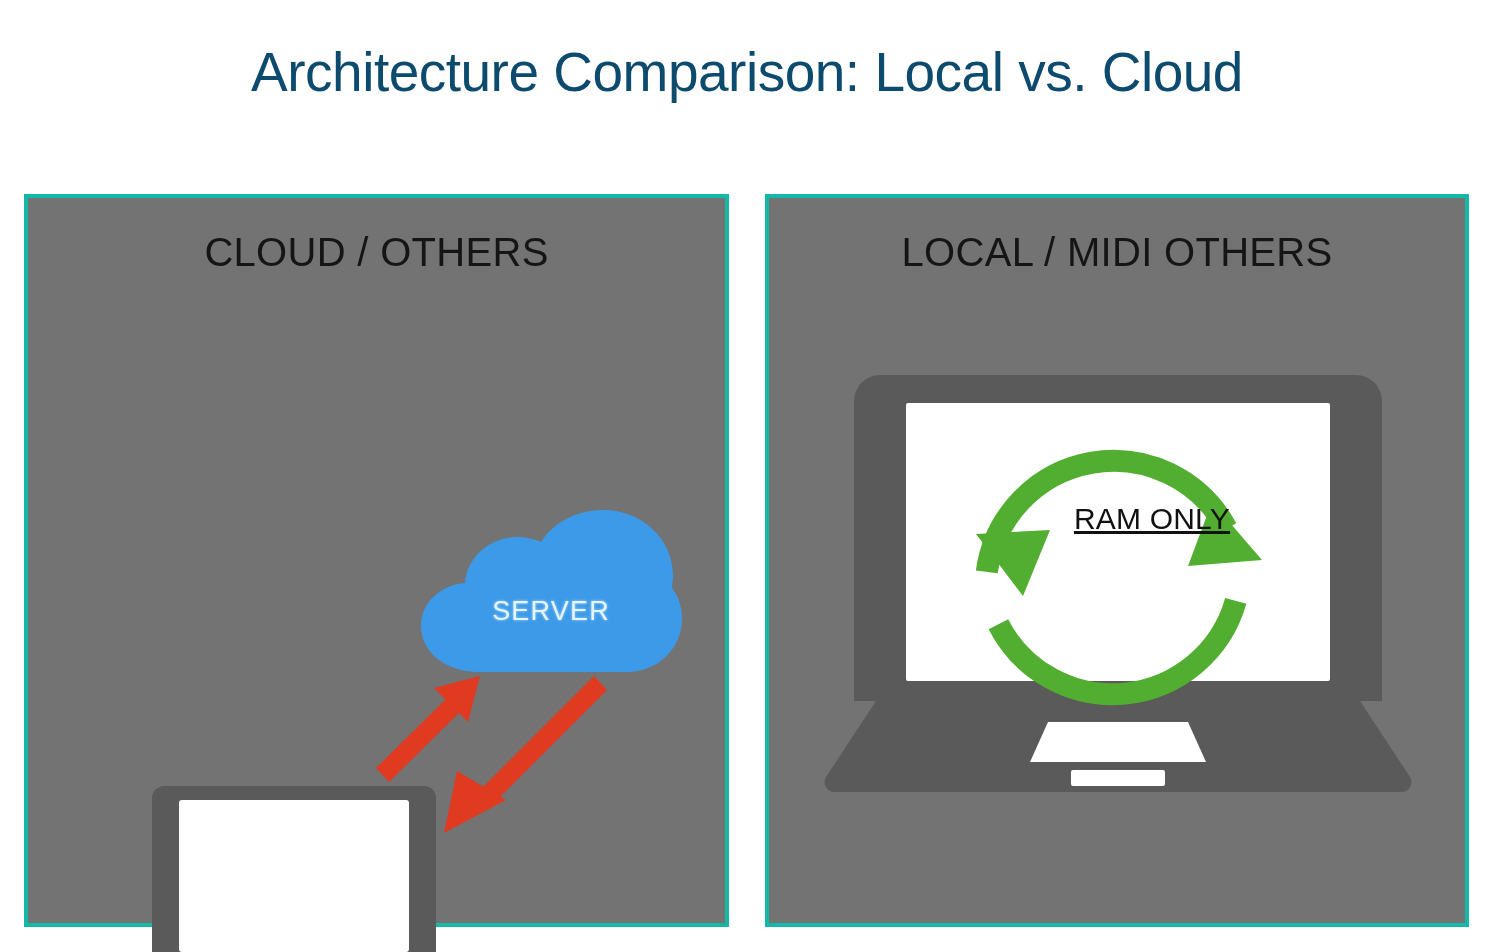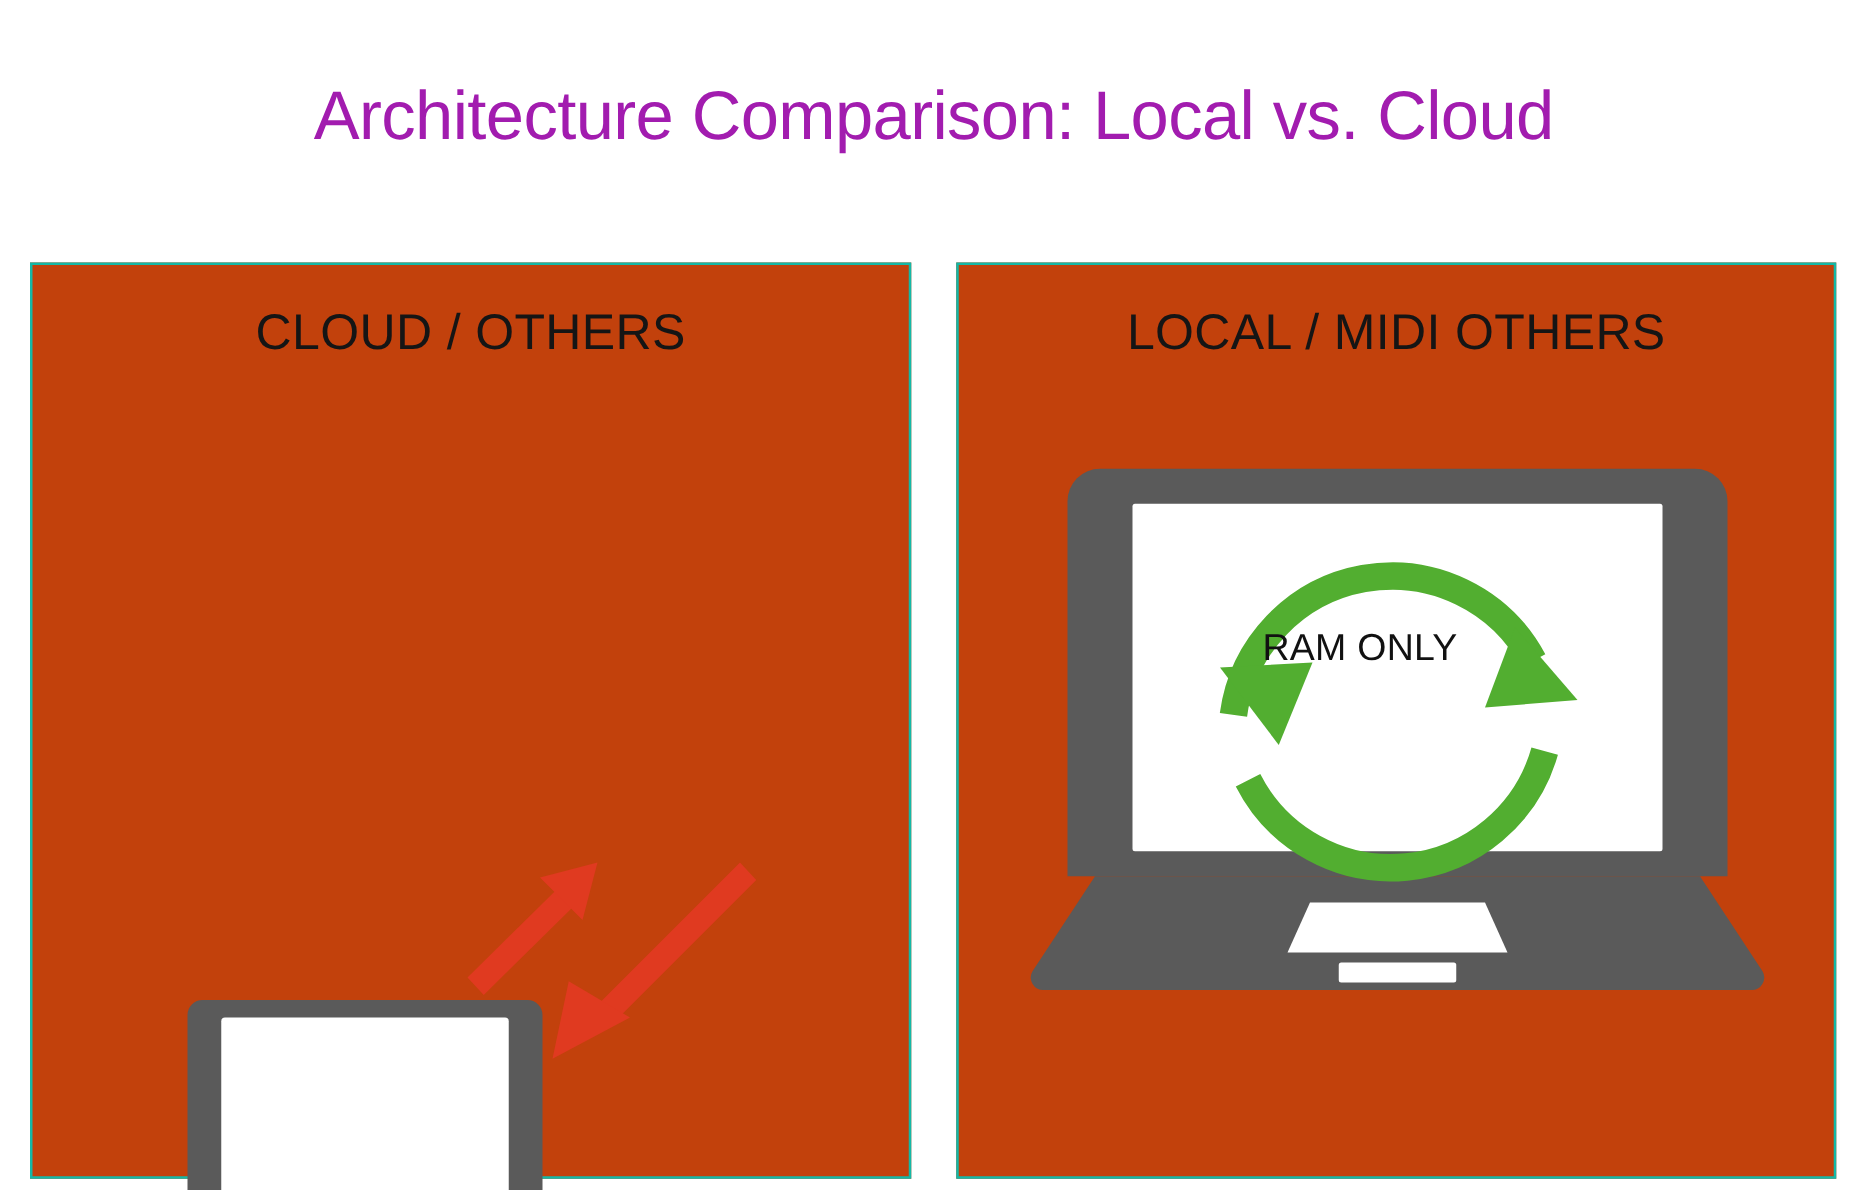--- a/index.html
+++ b/index.html
@@ -19,33 +19,32 @@
   
   .page-title {
     position: absolute;
     left: 0;
     top: 44px;
     width: 1494px;
     text-align: center;
     font-size: 55px;
     font-weight: 400;
     letter-spacing: -0.5px;
-    color: #a21caf;
+    color: #0c4a6e;
     line-height: 1.05;
     white-space: nowrap;
-    margin-top: 20px;
   }
 
   
   .panel {
     position: absolute;
-    top: 210px;
+    top: 194px;
     height: 733px;
-    background: #c2410c;
-    border: 2px solid #14b8a6;
+    background: #737373;
+    border: 4px solid #14b8a6;
     box-sizing: border-box;
   }
   .panel-left  { left: 24px;  width: 705px; }
   .panel-right { left: 765px; width: 704px; }
 
   .panel-header {
     position: absolute;
     left: 0;
     top: 32px;
     width: 100%;
@@ -105,38 +104,55 @@
     height: 450px;
   }
   .laptop-left svg, .laptop-right svg { display: block; width: 100%; height: 100%; }
 
   
   .ram-label {
     position: absolute;
     left: 1010px;
     top: 500px;
     width: 220px;
-    text-align: left;
+    text-align: right;
     font-size: 30px;
     line-height: 1.25;
     color: #111111;
     letter-spacing: 0.2px;
     white-space: nowrap;
+    text-decoration: underline;
   }
   .ram-label .l2 { display: block; }
 </style>
 </head>
 <body>
 
 <div class="page-title">Architecture Comparison: Local vs. Cloud</div>
 
 <div class="panel panel-left">
 
   <div class="panel-header">CLOUD / OTHERS</div>
 
+  <div class="cloud-wrap">
+    <svg class="cloud-svg" viewBox="0 0 270 170">
+      <path d="M63 162
+               C28 162 5 141 5 116
+               C5 93 24 75 49 73
+               C51 47 74 27 102 27
+               C110 27 118 29 125 32
+               C138 12 161 0 187 0
+               C226 0 257 29 257 66
+               C257 70 256 74 256 78
+               C263 87 266 98 266 109
+               C266 138 242 162 211 162
+               Z" fill="#3d9ae8"></path>
+    </svg>
+    <div class="cloud-label">SERVER</div>
+  </div>
 
   <div class="red-arrows">
     <svg width="260" height="190" viewBox="0 0 260 190">
 
       <g>
         <path d="M18 110 L31 124 L104 52 L91 38 Z" fill="#e03a20"></path>
         <path d="M122 18 L76 30 L110 64 Z" fill="#e03a20"></path>
       </g>
 
       <g>

